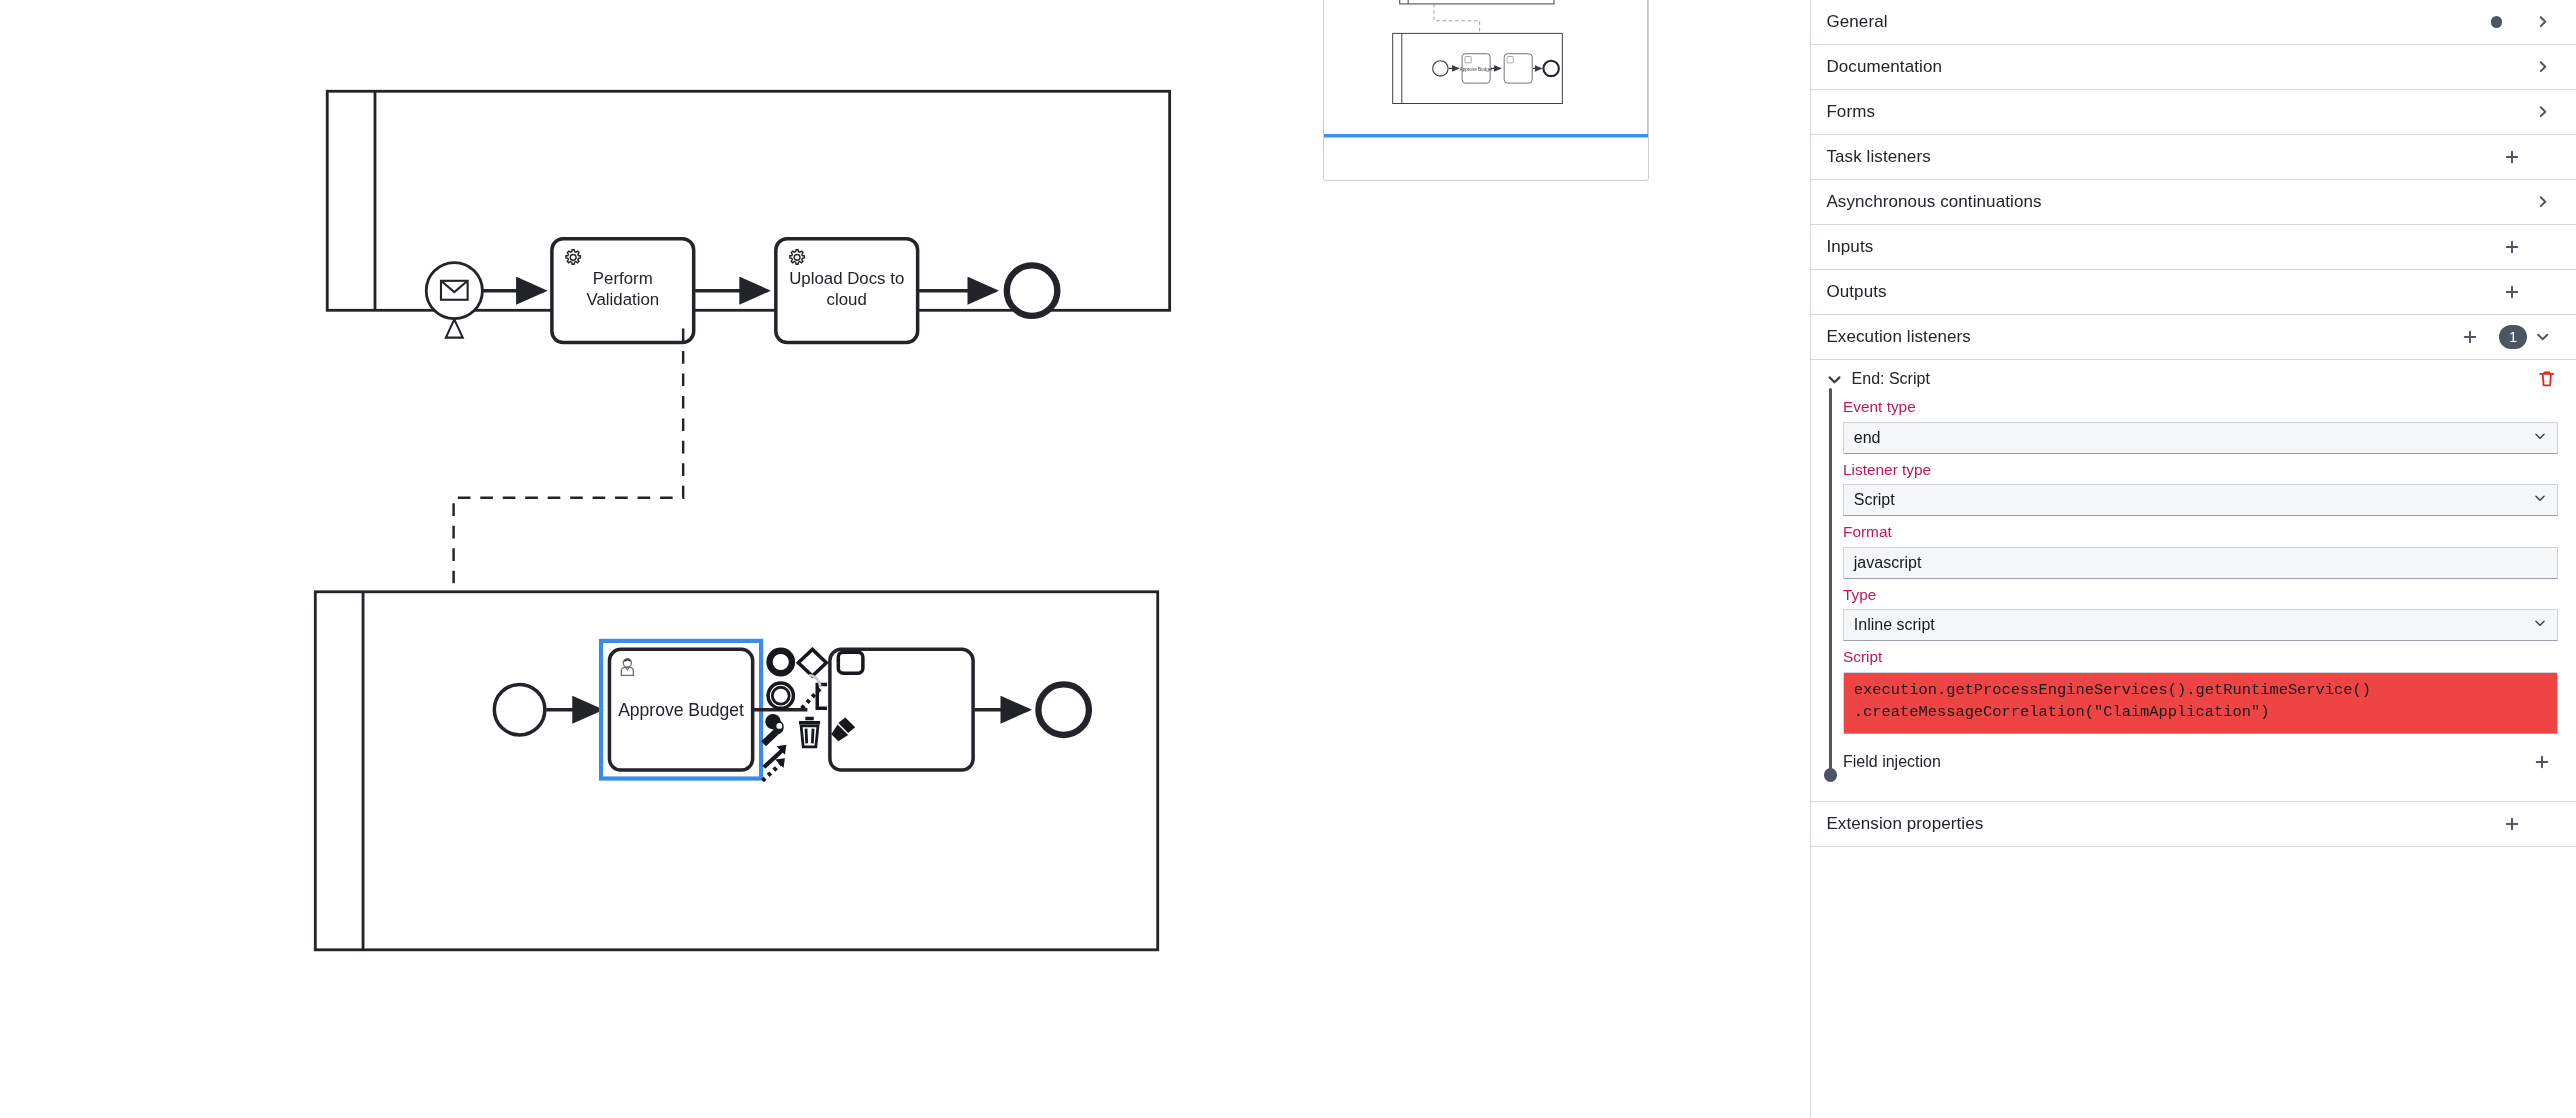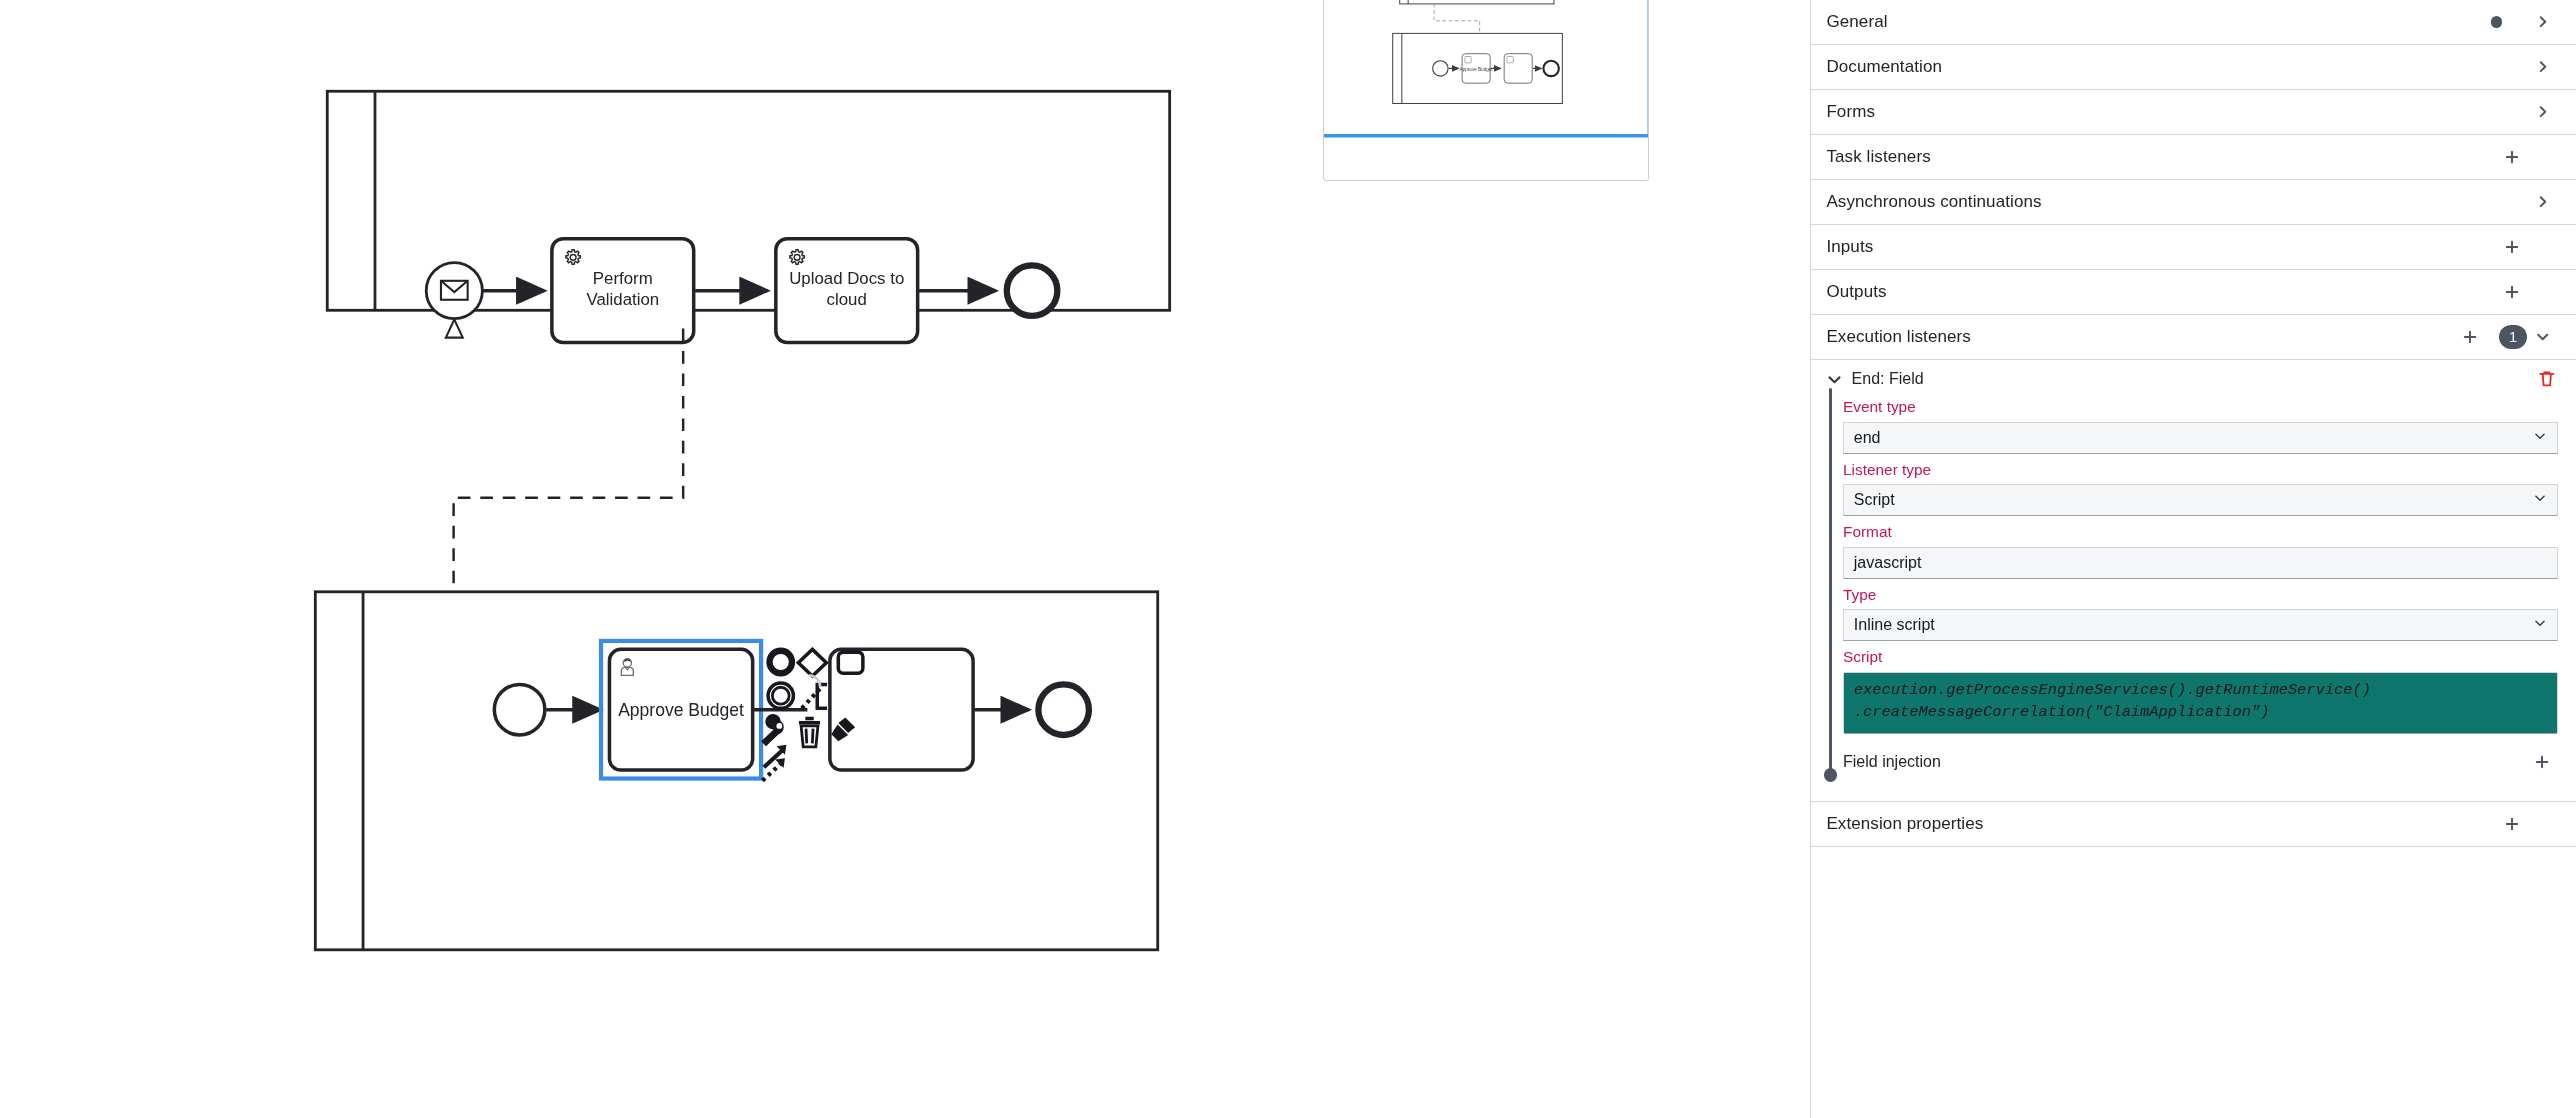--- a/index.html
+++ b/index.html
@@ -81,24 +81,24 @@
   .ctl {
     position:relative; width:100%; height:32px;
     background:#f5f6f7; border:0.7px solid #d0d3d8; border-bottom:1.4px solid #9aa0aa;
     border-radius:0; display:flex; align-items:center; padding:0 9.8px;
     font-size:16px; color:#16181d; cursor:text;
   }
   .ctl.select { cursor:pointer; padding-right:34px; }
   .ctl .caret-wrap { position:absolute; right:9.8px; top:50%; transform:translateY(-50%); }
   .ta {
     width:100%; min-height:58px;
-    background:#0f766e; border:0.7px solid #d0d3d8; border-bottom:1.4px solid #9aa0aa; border-radius:2.1px;
+    background:#ef4444; border:0.7px solid #d0d3d8; border-bottom:1.4px solid #9aa0aa; border-radius:2.1px;
     padding:5.6px 9.8px 9.8px 9.8px;
     font-family:"Liberation Mono", monospace; font-size:15.4px; line-height:1.45; color:#16181d;
-    white-space:pre; position:relative; cursor:text; overflow:hidden;font-style:italic;
+    white-space:pre; position:relative; cursor:text; overflow:hidden;
   }
   .ta .grip { position:absolute; right:2.8px; bottom:1.4px; width:9.8px; height:9.8px; }
   .fi-row {
     display:flex; align-items:center; height:42px; padding-right:18px;gap:46px;
   }
   .fi-label { font-size:16px; color:#22242a; flex:1; }
   .sep { height:1.4px; background:#d4d8de; }
 </style>
 </head>
 <body>
@@ -355,21 +355,21 @@
       </span>
     </div>
 
     <div class="group-body">
       <div class="entry-head">
         <span class="entry-caret">
           <svg width="17" height="17" viewBox="0 0 24 24" fill="none" stroke="#3a3d45" stroke-width="3" stroke-linecap="round" stroke-linejoin="round">
               <path d="M5 9l7 7 7-7"></path>
             </svg>
         </span>
-        <span class="entry-title">End: Field</span>
+        <span class="entry-title">End: Script</span>
         <span class="trash-btn">
           <svg width="19.7" height="19.7" viewBox="0 0 24 24" fill="none" stroke="#e02b20" stroke-width="2.2" stroke-linecap="round" stroke-linejoin="round">
             <path d="M4 6h16M9 6V4h6v2M7 6l1 14h8l1-14"></path>
           </svg>
         </span>
       </div>
 
       <div class="entry-inner">
         <div class="vline"></div>
         <div class="vdot"></div>

